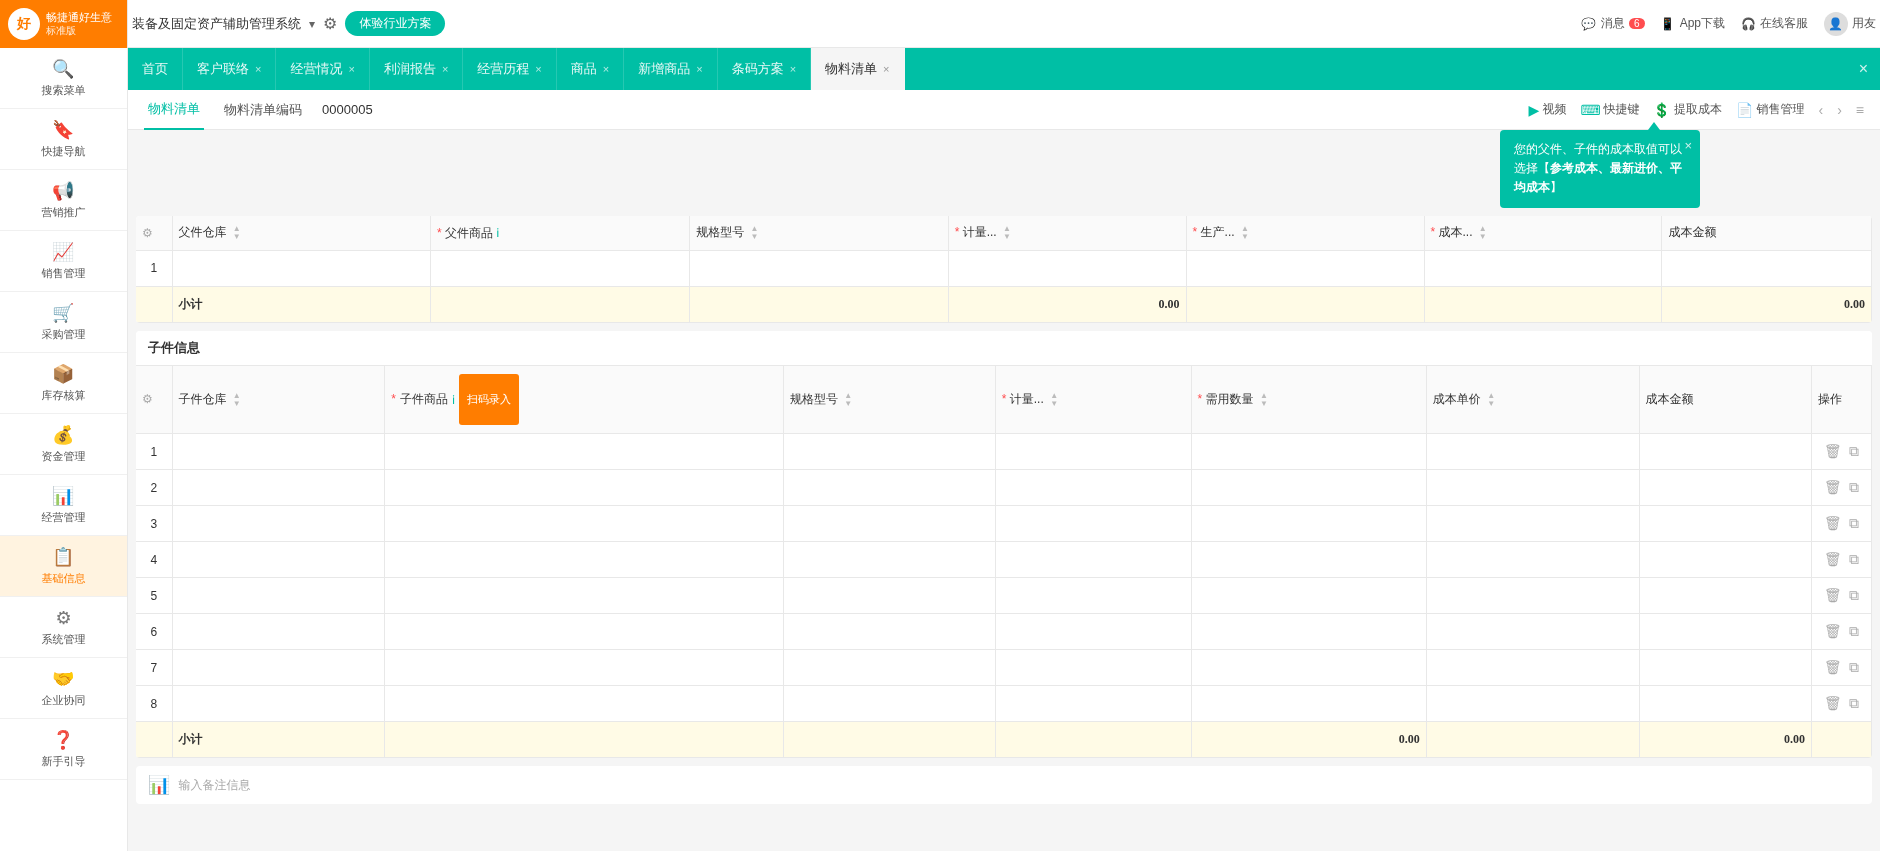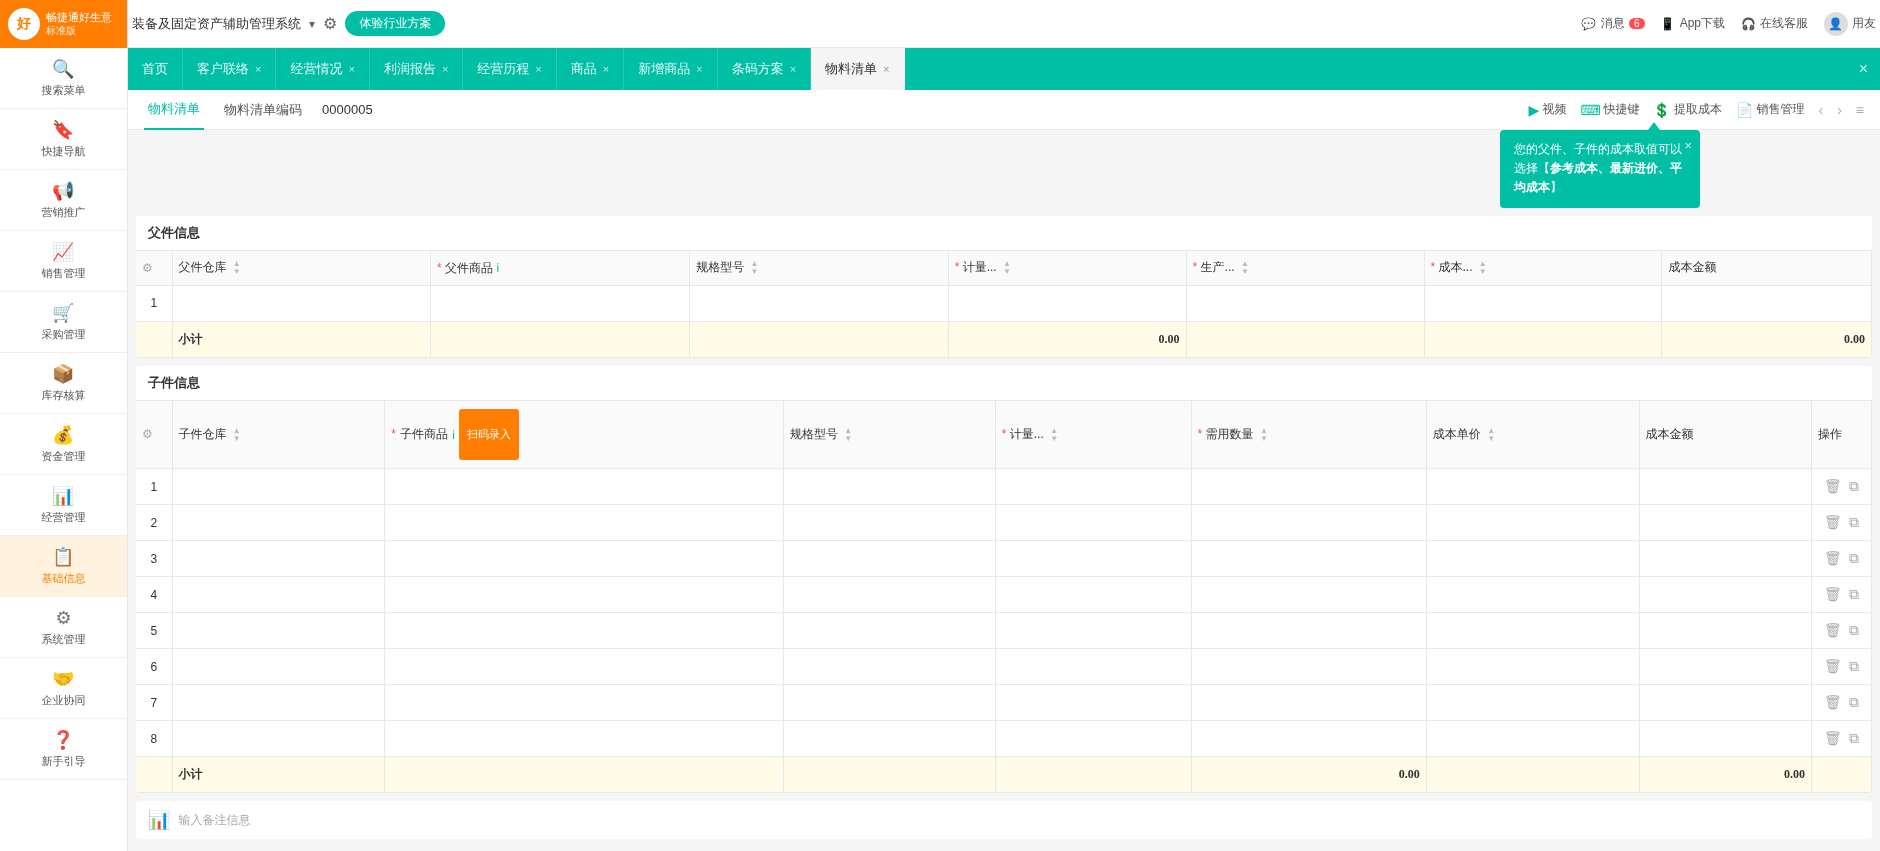--- a/index.html
+++ b/index.html
@@ -560,21 +560,20 @@
         <span class="nav-arrow">≡</span>
       </div>
     </div>
 
     <div class="tooltip-popup" style="position:relative; margin: 0 8px 0 auto; width: fit-content; align-self: flex-end; margin-top: 0; margin-right: 180px; top: 0; right: 0; display: block;">
       <span class="tooltip-close">×</span>
       <span>您的父件、子件的成本取值可以选择【<span class="tooltip-highlight">参考成本、最新进价、平均成本</span>】</span>
     </div>
 
     <div class="page-section">
-      <div class="section-header">父件信息</div>
       <table class="data-table">
         <thead>
           <tr>
             <th class="th-settings settings-icon-cell"><span class="gear-icon">⚙</span></th>
             <th>
               父件仓库
               <span class="sort-arrows">
                   <span class="sort-arrow">▲</span>
                   <span class="sort-arrow">▼</span>
                 </span>

